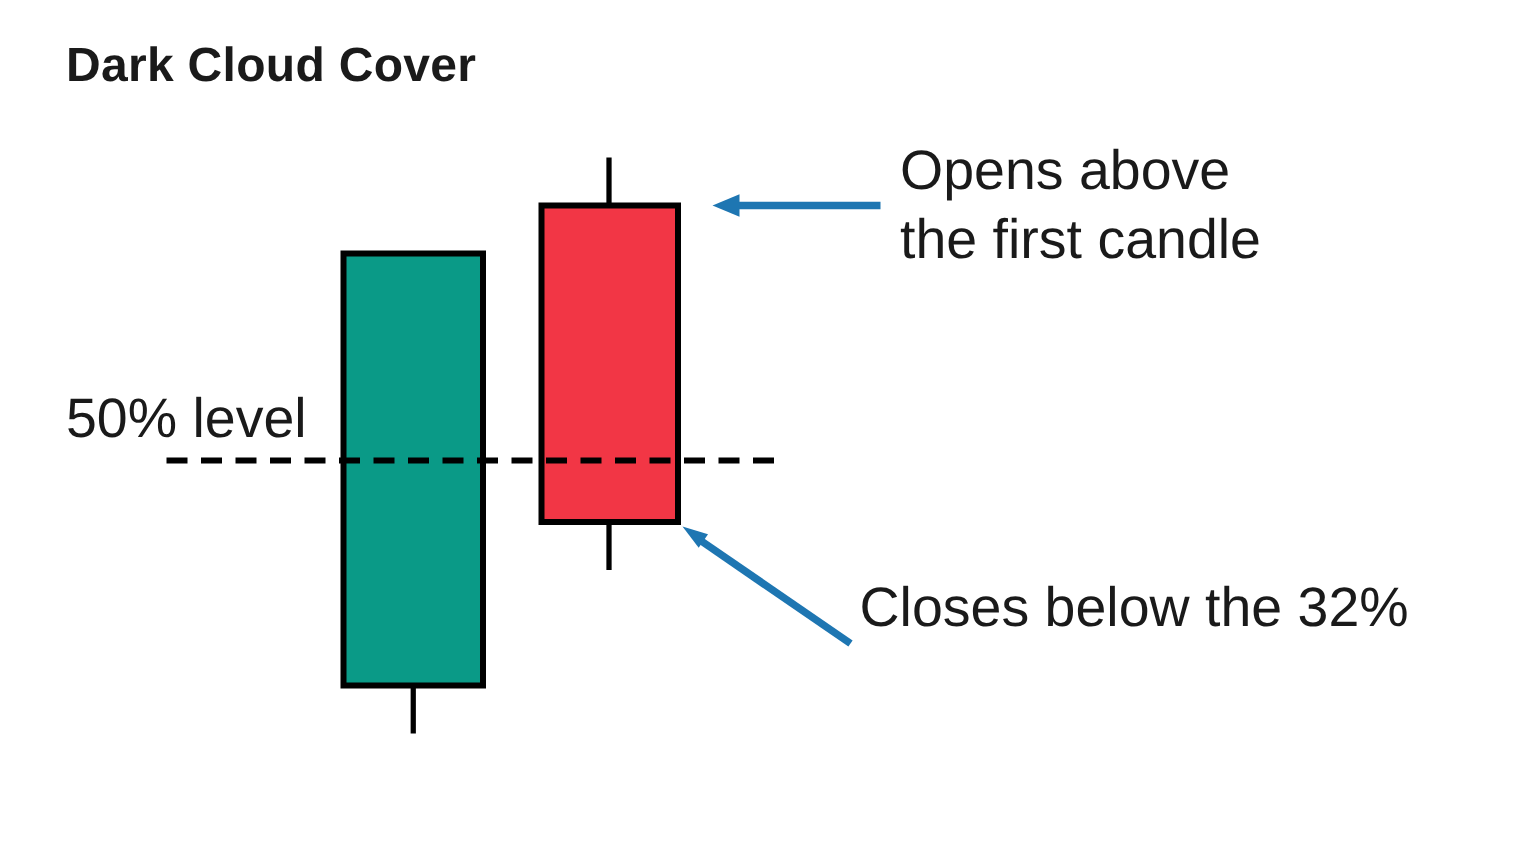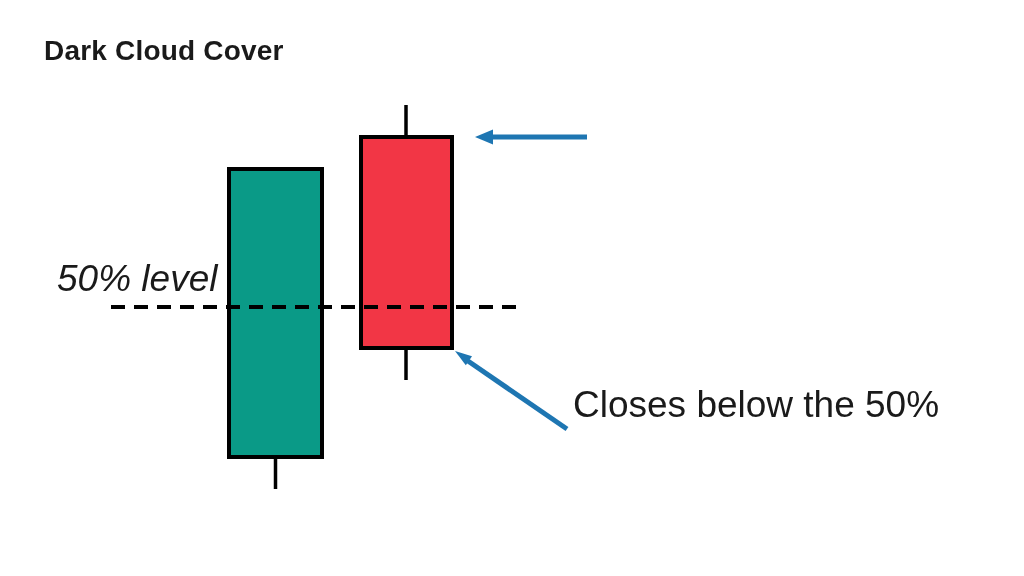--- a/index.html
+++ b/index.html
@@ -22,32 +22,31 @@
     width: 1024px;
     height: 576px;
   }
   .txt {
     position: absolute;
     color: #1a1a1a;
     white-space: nowrap;
   }
   .page-title {
     left: 44px;
-    top: 36px;
-    font-size: 28px;
+    top: 26px;
+    font-size: 32px;
     font-weight: 700;
     line-height: 1.1;
     letter-spacing: 0.2px;
   }
   .level-label {
-    left: 57px;
+    left: 44px;
     top: 258px;
     font-size: 37px;
     font-weight: 400;
-    font-style: italic;
   }
   .annotation {
     font-size: 37px;
     font-weight: 400;
     line-height: 46px;
   }
   .annotation-opens {
     left: 600px;
     top: 91px;
   }
@@ -85,18 +84,22 @@
     <g>
       <line x1="567" y1="429" x2="468" y2="361" stroke-width="5" stroke="#1E76B2"></line>
       <polygon points="455,351 472,356.2 465.8,365.2" fill="#1E76B2"></polygon>
     </g>
   </svg>
 
   <div class="txt page-title">Dark Cloud Cover</div>
 
   <div class="txt level-label">50% level</div>
 
+  <div class="txt annotation annotation-opens">
+    <div>Opens above</div>
+    <div>the first candle</div>
+  </div>
 
   <div class="txt annotation annotation-closes">
-    <div>Closes below the 50%</div>
+    <div>Closes below the 32%</div>
   </div>
 
 </div>
 
 </body></html>

